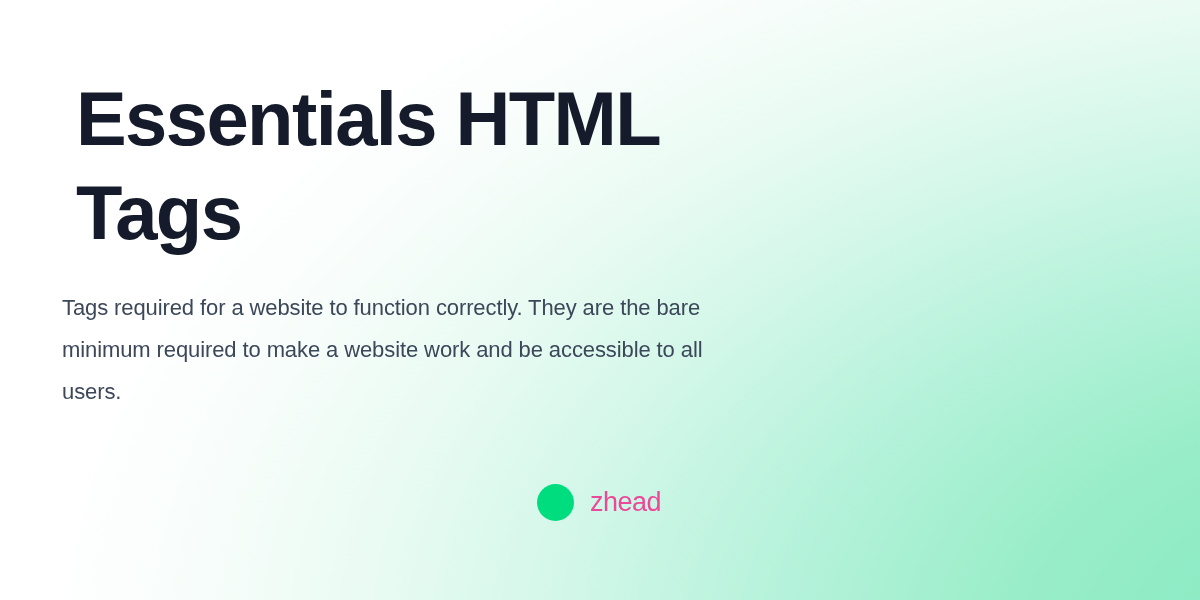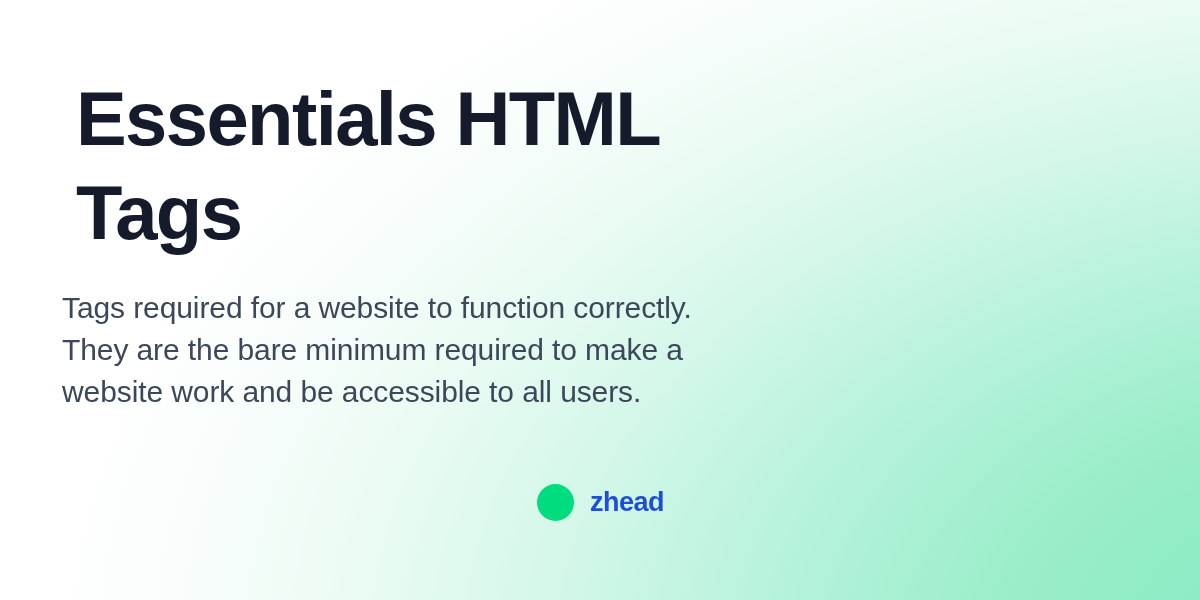--- a/index.html
+++ b/index.html
@@ -58,21 +58,21 @@
     letter-spacing: -1.6px;
     color: #151b2b;
   }
 
   #description {
     position: absolute;
     left: 62px;
     top: 287px;
     width: 700px;
     margin: 0;
-    font-size: 30px;
+    font-size: 22px;
     line-height: 42px;
     font-weight: 400;
     letter-spacing: -0.1px;
     color: #3c4759;
   }
 
   #brand {
     position: absolute;
     left: 537px;
     top: 484px;
@@ -84,23 +84,23 @@
   #brand-dot {
     width: 37px;
     height: 37px;
     border-radius: 50%;
     background: #00dd7e;
     flex: 0 0 auto;
   }
 
   #brand-name {
     font-size: 27px;
-    font-weight: 700;
+    font-weight: 400;
     letter-spacing: -0.5px;
-    color: #1d4ed8;
+    color: #ec4899;
     line-height: 1;
   }
 </style>
 </head>
 <body>
 
 <div id="card">
 
   <div id="gradient-bg"></div>
 

